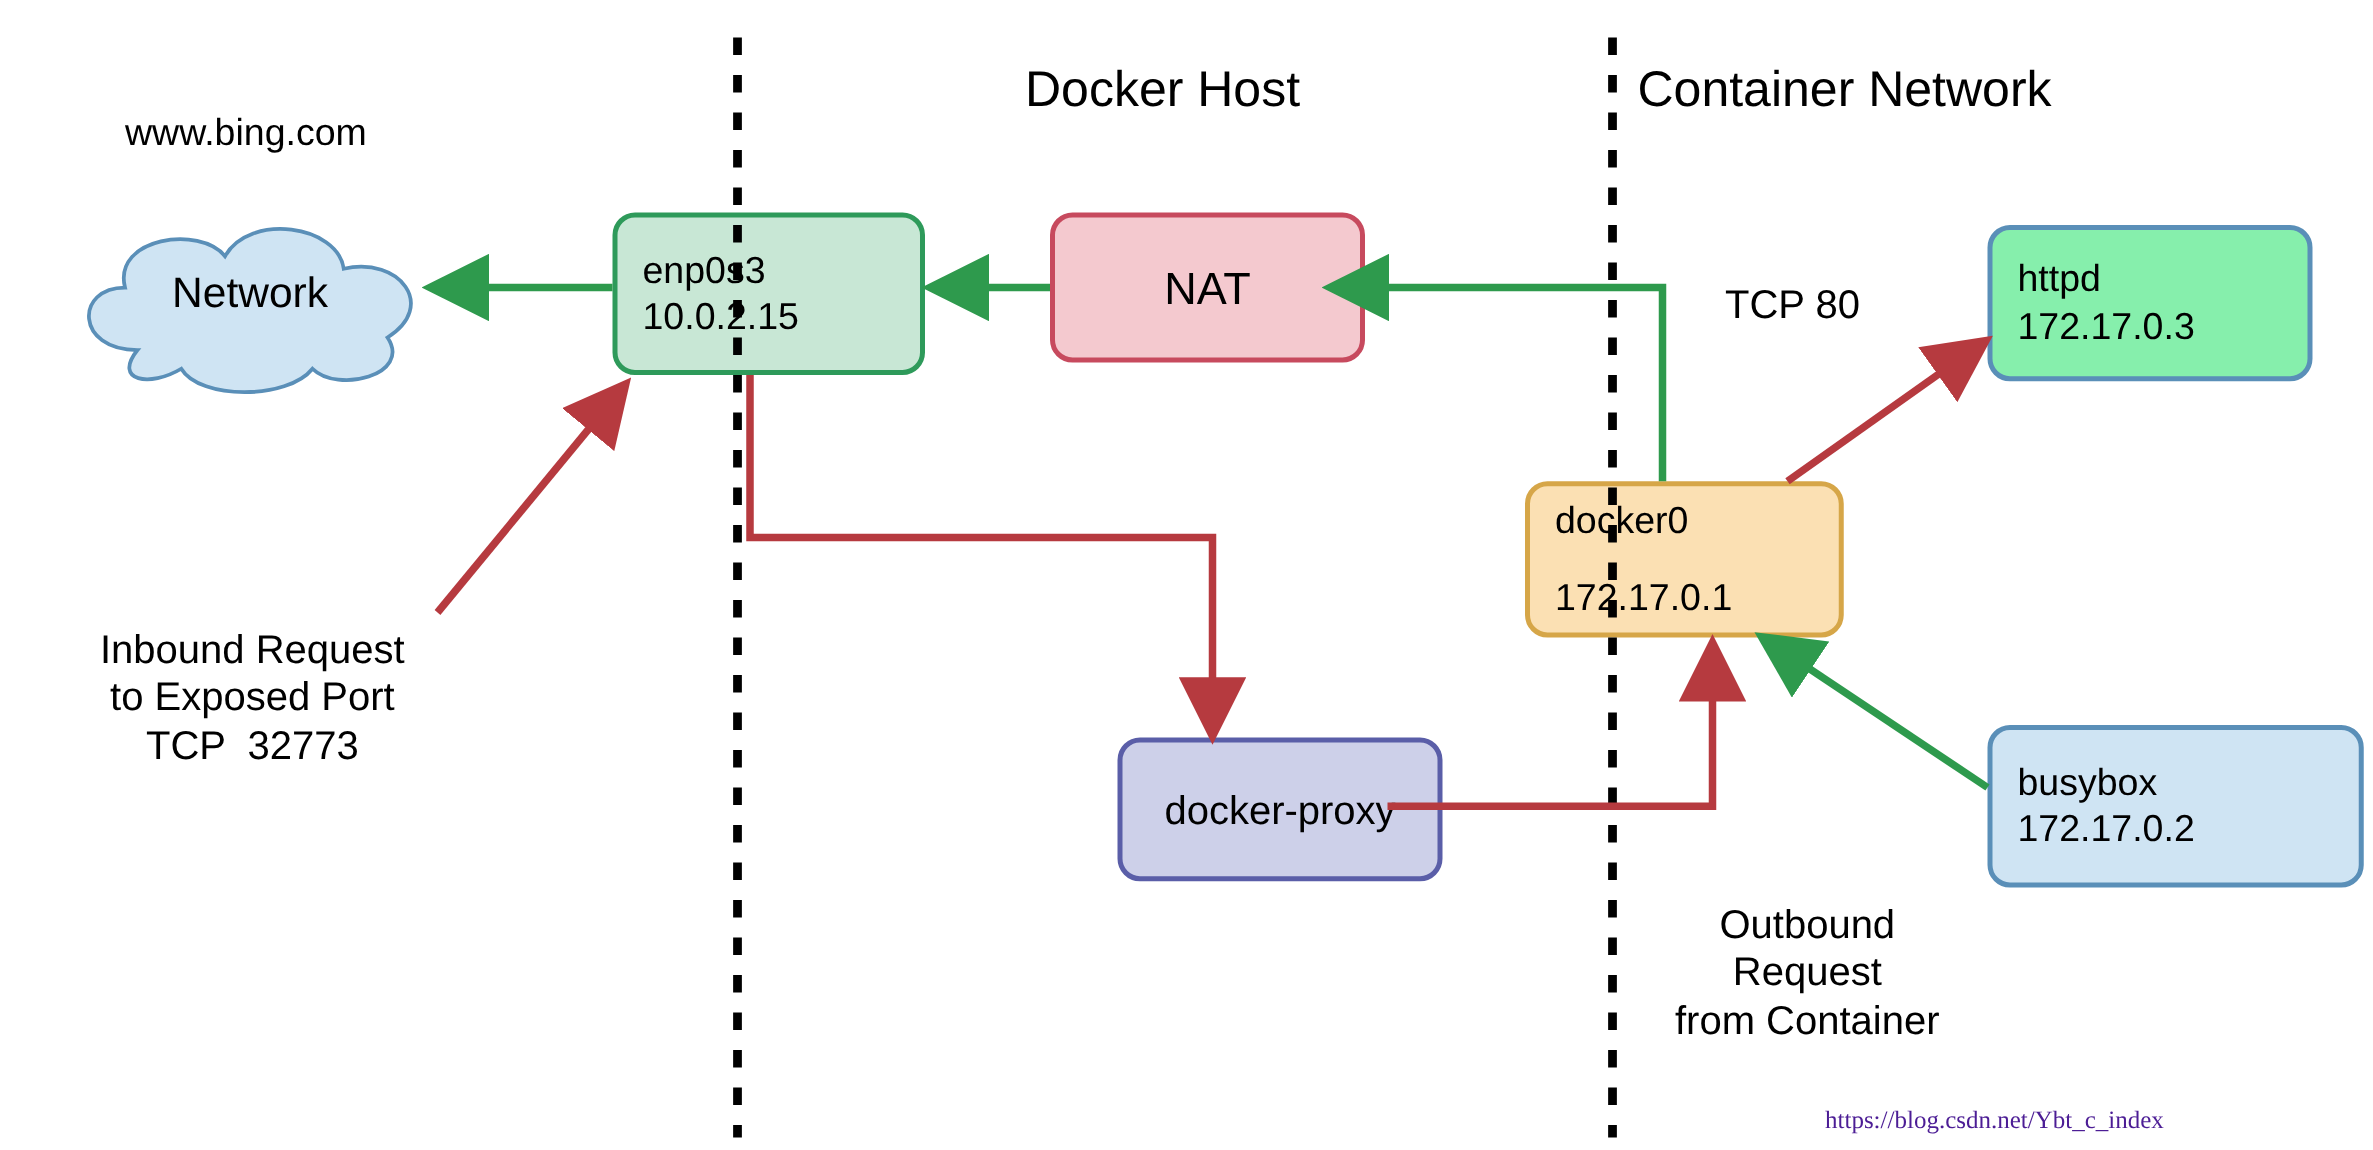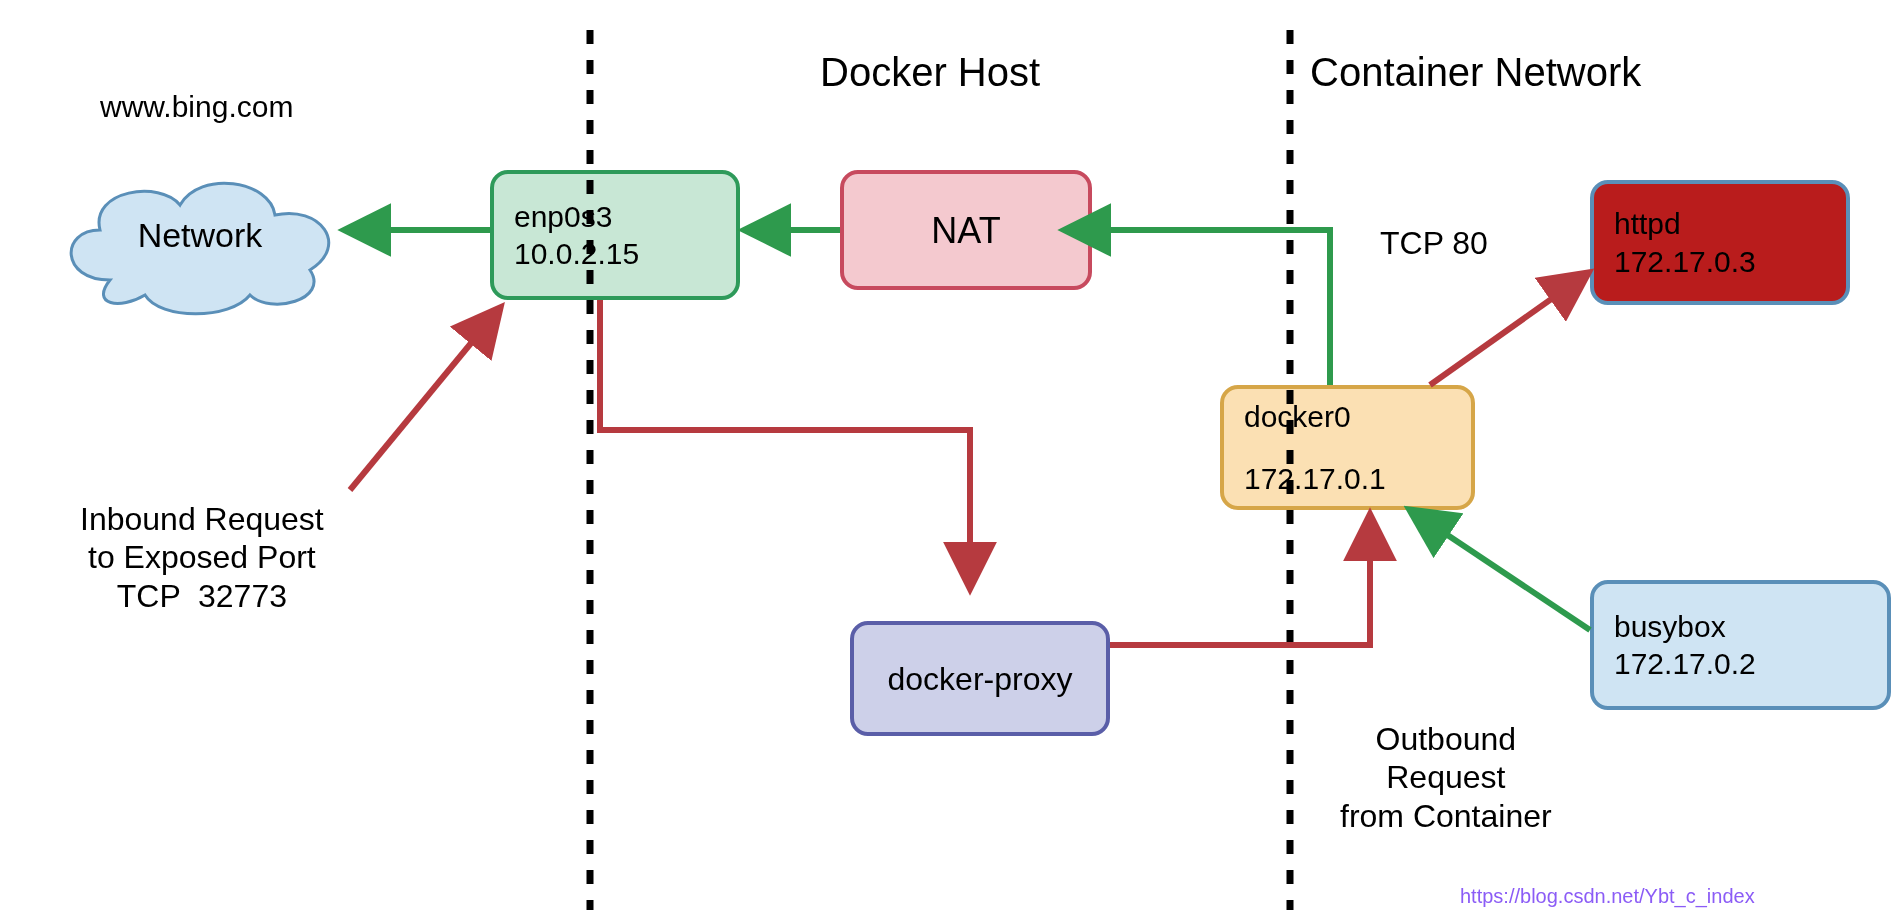--- a/index.html
+++ b/index.html
@@ -49,41 +49,41 @@
     line-height: 1.25;
   }
   .node.center-text {
     align-items: center;
     padding-left: 0;
   }
   .node-enp   { background:#c8e7d5; border-color:#2e9a5a; }
   .node-nat   { background:#f4c9cf; border-color:#c74a5e; }
   .node-proxy { background:#cdd0e9; border-color:#5a5ea8; }
   .node-dock0 { background:#fbe0b3; border-color:#d6a648;gap:24px; }
-  .node-httpd { background:#b91c1c; border-color:#5a8fb8; }
+  .node-httpd { background:#86efac; border-color:#5a8fb8; }
   .node-busy  { background:#cfe4f3; border-color:#5a8fb8; }
   .cloud {
     position: absolute;
     width: 300px;
     height: 170px;
   }
   .cloud svg { width:100%; height:100%; }
   .cloud-text {
     position:absolute;
     left:0; right:0; top:50%;
     transform: translateY(-50%);
     text-align:center;
     font-size:34px;
     font-family: "Myriad Pro","Segoe UI",Arial,sans-serif;
   }
   .watermark {
     position:absolute;
-    color:#8b5cf6;
+    color:#4c1d95;
     font-size:20px;
-    font-family: Liberation Sans, sans-serif;
+    font-family: Liberation Serif, serif;
   }
   svg.diagram-lines {
     position:absolute;
     left:0; top:0;
     width:1898px;
     height:920px;
     pointer-events:none;
   }
 </style>
 </head>
@@ -110,21 +110,21 @@
 
 <div class="node node-enp" style="left:490px; top:170px; width:250px; height:130px;">
   <span>enp0s3</span>
   <span>10.0.2.15</span>
 </div>
 
 <div class="node node-nat center-text" style="left:840px; top:170px; width:252px; height:120px; font-size:36px;">
   <span>NAT</span>
 </div>
 
-<div class="node node-proxy center-text" style="left:850px; top:590px; width:260px; height:115px; font-size:32px;margin-top:31px;">
+<div class="node node-proxy center-text" style="left:894px; top:590px; width:260px; height:115px; font-size:32px;">
   <span>docker-proxy</span>
 </div>
 
 <div class="node node-dock0" style="left:1220px; top:385px; width:255px; height:125px;">
   <span>docker0</span>
   <span>172.17.0.1</span>
 </div>
 
 <div class="node node-httpd" style="left:1590px; top:180px; width:260px; height:125px;">
   <span>httpd</span>

